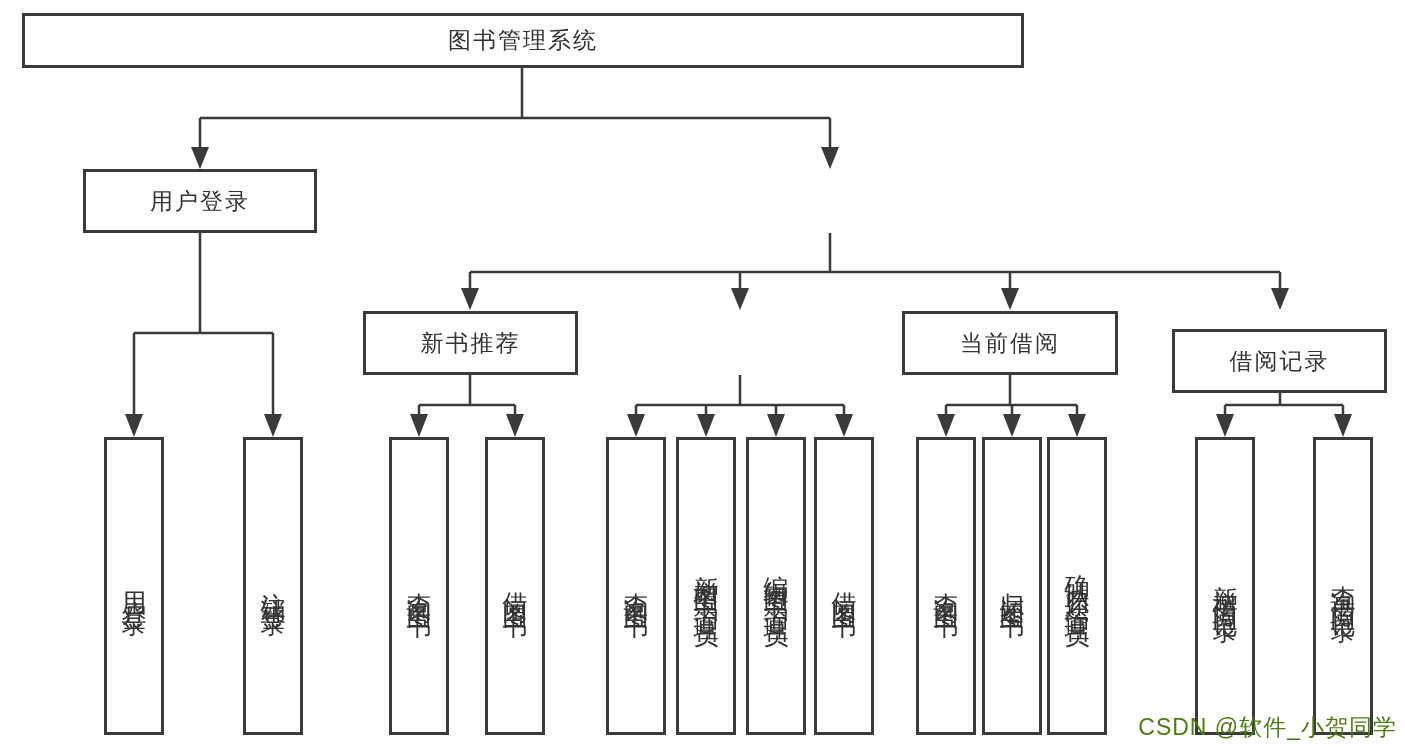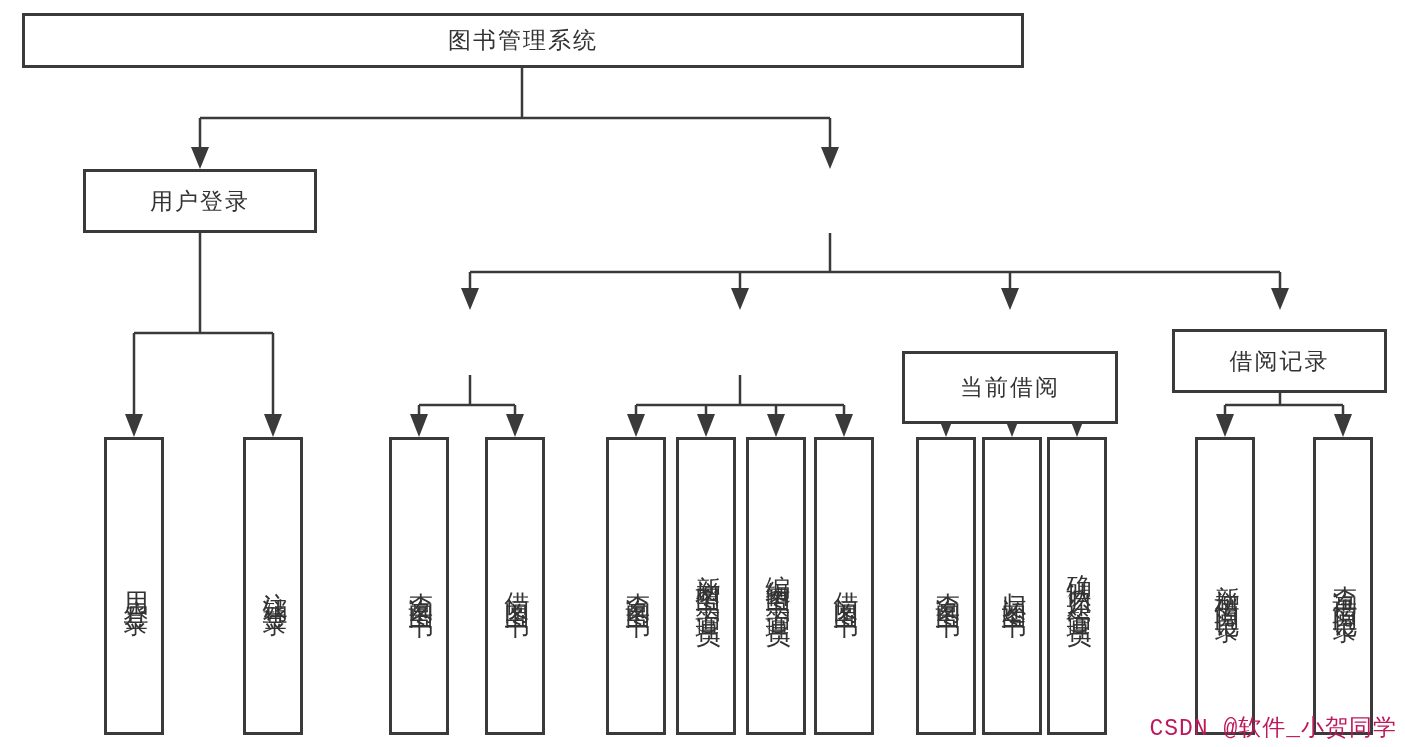--- a/index.html
+++ b/index.html
@@ -2,21 +2,21 @@
 <html><head>
 <meta charset="utf-8">
 <title>Diagram</title>
 <style>
   html, body { margin: 0; padding: 0; background: #ffffff; }
   .canvas {
     position: relative;
     width: 1405px;
     height: 747px;
     background: #ffffff;
-    font-family: Liberation Mono, monospace;
+    font-family: Liberation Sans, sans-serif;
     overflow: hidden;
   }
   .connectors {
     position: absolute;
     left: 0; top: 0;
     width: 1405px; height: 747px;
     z-index: 1;
   }
   .box {
     position: absolute;
@@ -41,21 +41,21 @@
     letter-spacing: 7px;
     line-height: 1;
     color: #333333;
   }
   .watermark {
     position: absolute;
     right: 8px;
     bottom: 4px;
     font-size: 23px;
     letter-spacing: 1px;
-    color: #be185d;
+    color: #4d7c0f;
     z-index: 3;
     white-space: nowrap;
   }
 </style>
 </head>
 <body>
 
 <div class="canvas">
 
   <svg class="connectors" viewBox="0 0 1405 747" xmlns="http://www.w3.org/2000/svg">
@@ -116,21 +116,24 @@
   </svg>
 
   <div class="box" style="left:22px; top:13px; width:1002px; height:55px;">
     <span class="hlabel">图书管理系统</span>
   </div>
 
   <div class="box" style="left:83px; top:169px; width:234px; height:64px;">
     <span class="hlabel">用户登录</span>
   </div>
 
-  <div class="box" style="left:902px; top:311px; width:216px; height:73px;margin-top:40px;">
+  <div class="box" style="left:363px; top:311px; width:215px; height:64px;">
+    <span class="hlabel">新书推荐</span>
+  </div>
+  <div class="box" style="left:902px; top:311px; width:216px; height:64px;">
     <span class="hlabel">当前借阅</span>
   </div>
   <div class="box" style="left:1172px; top:329px; width:215px; height:64px;">
     <span class="hlabel">借阅记录</span>
   </div>
 
   <div class="box leaf" style="left:104px; top:437px; width:60px; height:298px;">
     <span class="vlabel">用户登录</span>
   </div>
   <div class="box leaf" style="left:243px; top:437px; width:60px; height:298px;">

